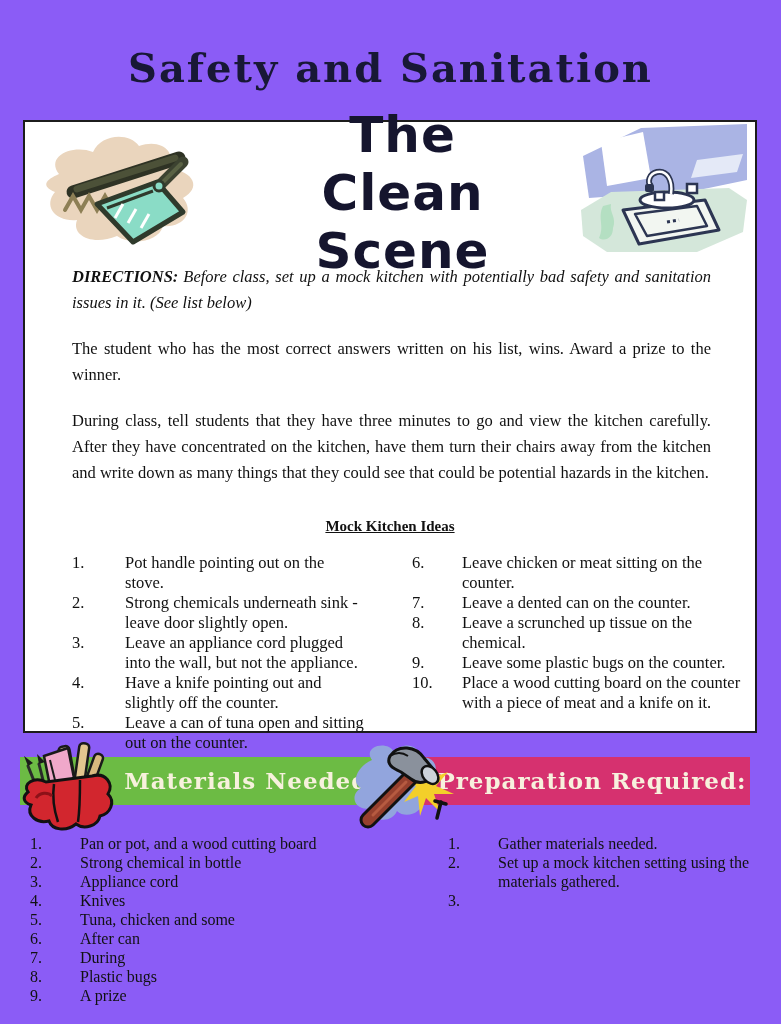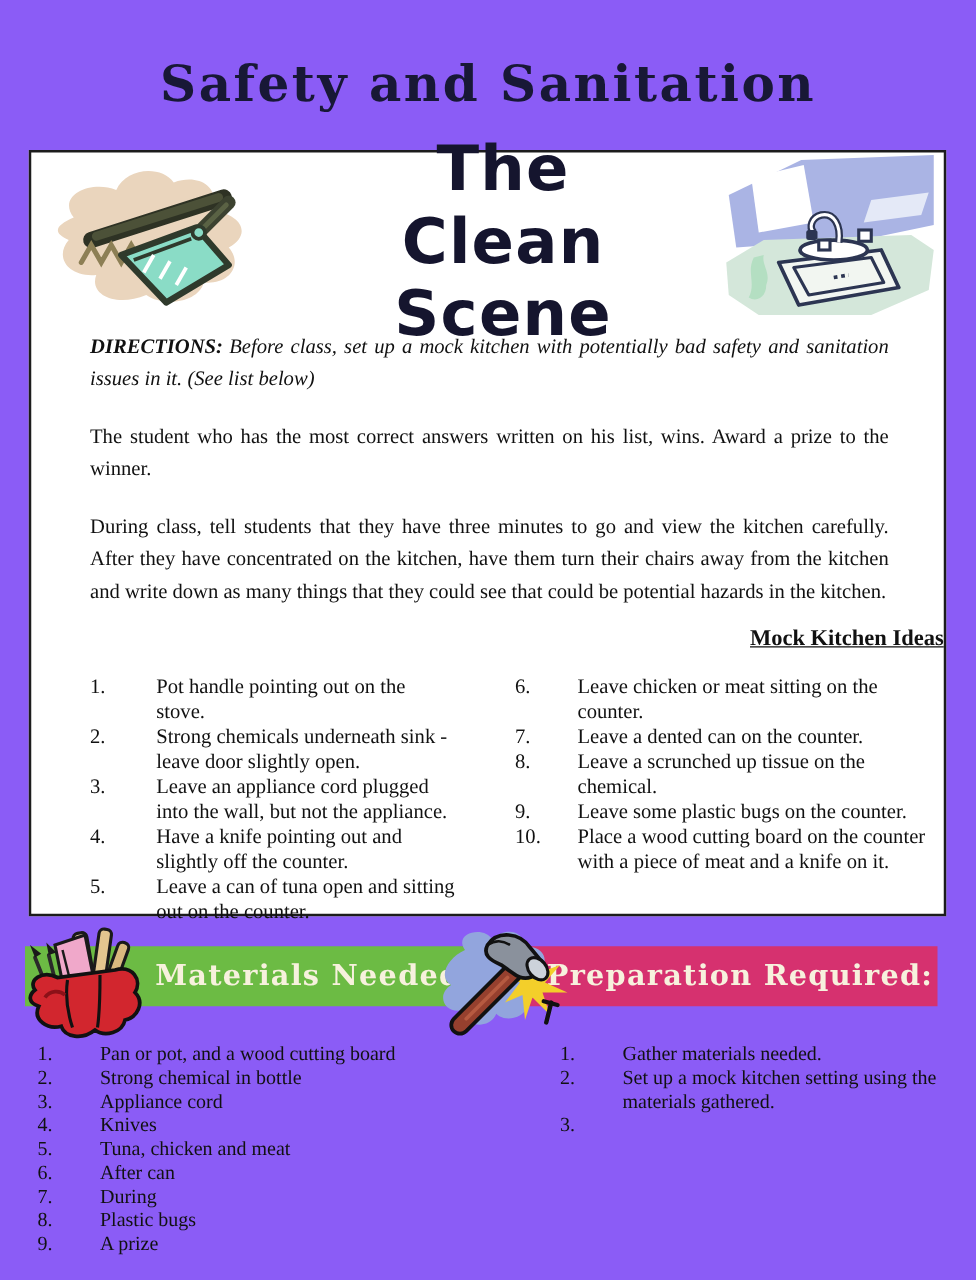--- a/index.html
+++ b/index.html
@@ -23,21 +23,21 @@
     font-weight:800; font-size:50px; letter-spacing:1px; word-spacing:14px;
     color:#15152e; margin-top:6px;
   }
   .para {
     padding:0 44px 0 47px; font-size:16.5px; line-height:26px;
     text-align:justify; margin-top:20px;
   }
   .para.first { margin-top:6px;font-style:italic; }
   .bold-label { font-weight:bold; margin-right:5px; }
   .ideas-heading {
-    margin-top:14px; text-align:right; font-size:18px; font-weight:bold;
+    margin-top:32px; text-align:center; font-size:15px; font-weight:bold;
     text-decoration:underline;
   }
   .ideas-columns { display:flex; margin-top:18px; }
   .col-left  { margin-left:47px; width:293px; }
   .col-right { margin-left:47px; width:333px; }
   .idea-row { display:grid; grid-template-columns:53px 1fr; font-size:16.5px; line-height:20px; }
   .col-right .idea-row { grid-template-columns:50px 1fr; }
 
   .banner { position:absolute; top:757px; height:48px; }
   .banner-green { left:20px; width:370px; background:#6cbb44; }
@@ -226,21 +226,21 @@
     <div class="list-row">
         <span>3.</span>
         <span>Appliance cord</span>
       </div>
     <div class="list-row">
         <span>4.</span>
         <span>Knives</span>
       </div>
     <div class="list-row">
         <span>5.</span>
-        <span>Tuna, chicken and meat</span>
+        <span>Tuna, chicken and some</span>
       </div>
     <div class="list-row">
         <span>6.</span>
         <span>After can</span>
       </div>
     <div class="list-row">
         <span>7.</span>
         <span>During</span>
       </div>
     <div class="list-row">

